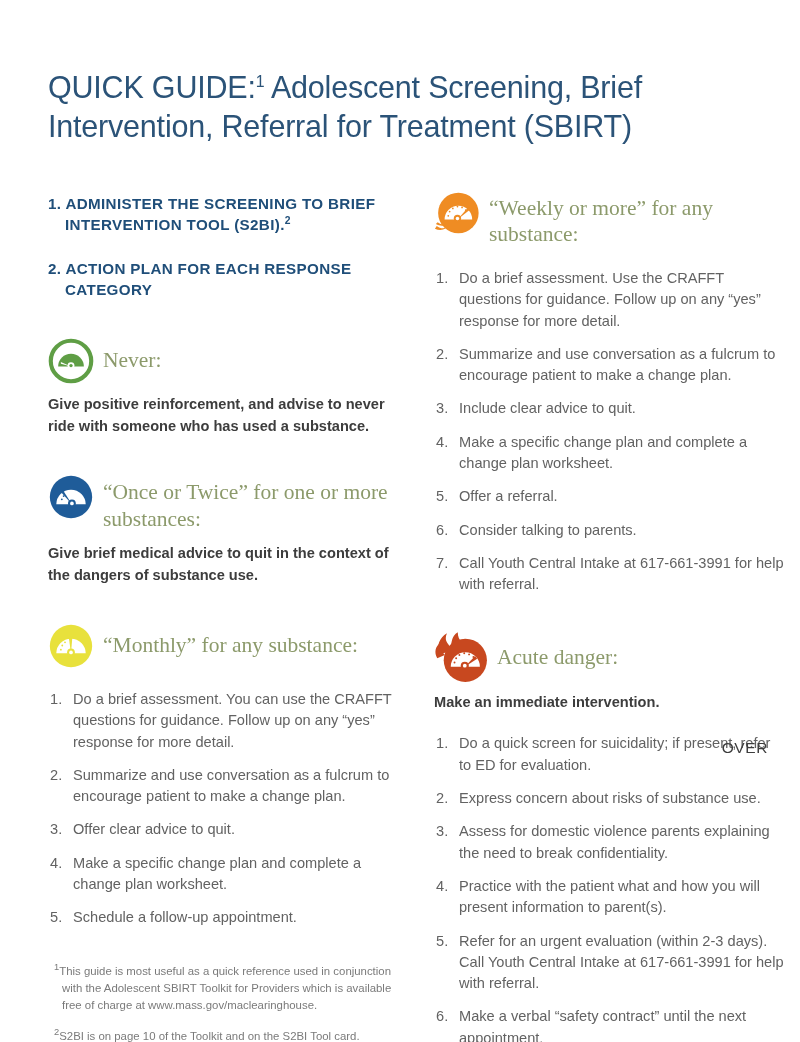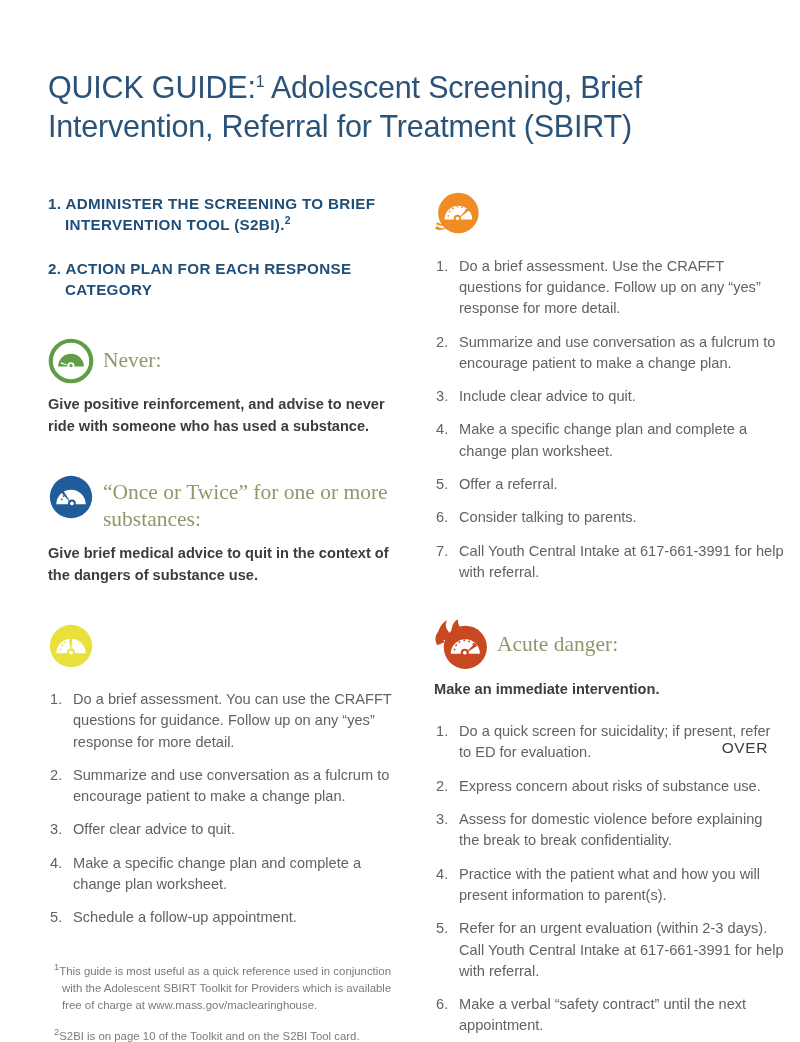--- a/index.html
+++ b/index.html
@@ -231,20 +231,21 @@
               <circle cx="50" cy="50" r="46" fill="#e8e13c"></circle>
               <path d="M18 66 A32 32 0 0 1 82 66 Z" fill="#ffffff"></path>
               <path d="M50 66 L45 30 L53 30 Z" fill="#e8e13c"></path>
               <circle cx="50" cy="64" r="8.5" fill="#e8e13c"></circle>
               <circle cx="50" cy="64" r="4" fill="#ffffff"></circle>
               <circle cx="28" cy="58" r="2" fill="#e8e13c"></circle>
               <circle cx="31" cy="49" r="2" fill="#e8e13c"></circle>
               <circle cx="37" cy="42" r="2" fill="#e8e13c"></circle>
             </svg>
           </span>
+          <div class="cat-title">“Monthly” for any substance:</div>
         </div>
         <ol class="steps">
           <li>Do a brief assessment. You can use the CRAFFT questions for guidance. Follow up on any “yes” response for more detail.</li>
           <li>Summarize and use conversation as a fulcrum to encourage patient to make a change plan.</li>
           <li>Offer clear advice to quit.</li>
           <li>Make a specific change plan and complete a change plan worksheet.</li>
           <li>Schedule a follow-up appointment.</li>
         </ol>
       </div>
 
@@ -269,20 +270,21 @@
               <circle cx="51" cy="62" r="8" fill="#ef8c23"></circle>
               <circle cx="51" cy="62" r="3.8" fill="#ffffff"></circle>
               <circle cx="31" cy="56" r="1.9" fill="#ef8c23"></circle>
               <circle cx="34" cy="47" r="1.9" fill="#ef8c23"></circle>
               <circle cx="41" cy="40" r="1.9" fill="#ef8c23"></circle>
               <circle cx="51" cy="36" r="1.9" fill="#ef8c23"></circle>
               <circle cx="61" cy="38" r="1.9" fill="#ef8c23"></circle>
               <circle cx="69" cy="44" r="1.9" fill="#ef8c23"></circle>
             </svg>
           </span>
+          <div class="cat-title two-line">“Weekly or more” for any substance:</div>
         </div>
         <ol class="steps">
           <li>Do a brief assessment. Use the CRAFFT questions for guidance. Follow up on any “yes” response for more detail.</li>
           <li>Summarize and use conversation as a fulcrum to encourage patient to make a change plan.</li>
           <li>Include clear advice to quit.</li>
           <li>Make a specific change plan and complete a change plan worksheet.</li>
           <li>Offer a referral.</li>
           <li>Consider talking to parents.</li>
           <li>Call Youth Central Intake at 617-661-3991 for help with referral.</li>
         </ol>
@@ -306,21 +308,21 @@
               <circle cx="65" cy="47" r="1.8" fill="#c8481f"></circle>
               <circle cx="73" cy="52" r="1.8" fill="#c8481f"></circle>
             </svg>
           </span>
           <div class="cat-title">Acute danger:</div>
         </div>
         <p class="lead-bold">Make an immediate intervention.</p>
         <ol class="steps">
           <li>Do a quick screen for suicidality; if present, refer to ED for evaluation.</li>
           <li>Express concern about risks of substance use.</li>
-          <li>Assess for domestic violence before explaining the break to break confidentiality.</li>
+          <li>Assess for domestic violence parents explaining the need to break confidentiality.</li>
           <li>Practice with the patient what and how you will present information to parent(s).</li>
           <li>Refer for an urgent evaluation (within 2-3 days). Call Youth Central Intake at 617-661-3991 for help with referral.</li>
           <li>Make a verbal “safety contract” until the next appointment.</li>
 
         </ol>
       </div>
 
     </div>
   </div>
 

